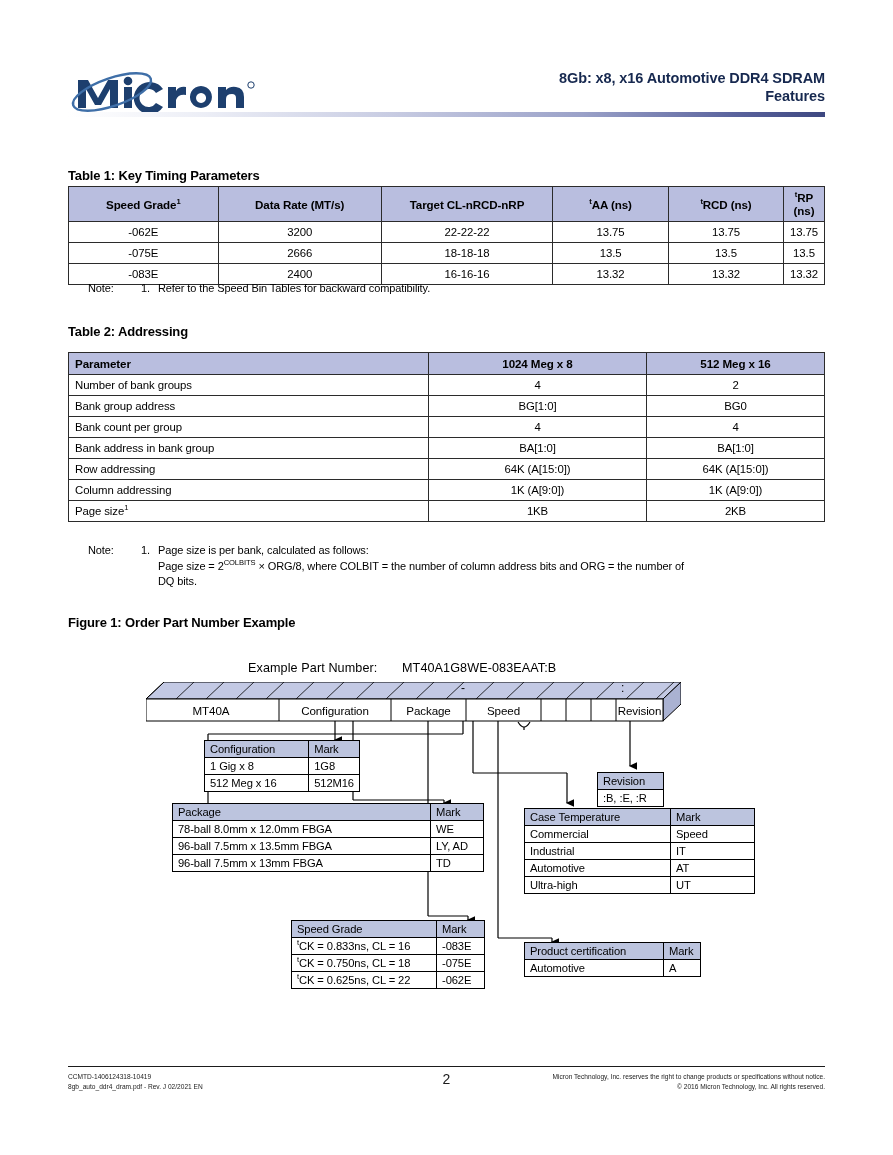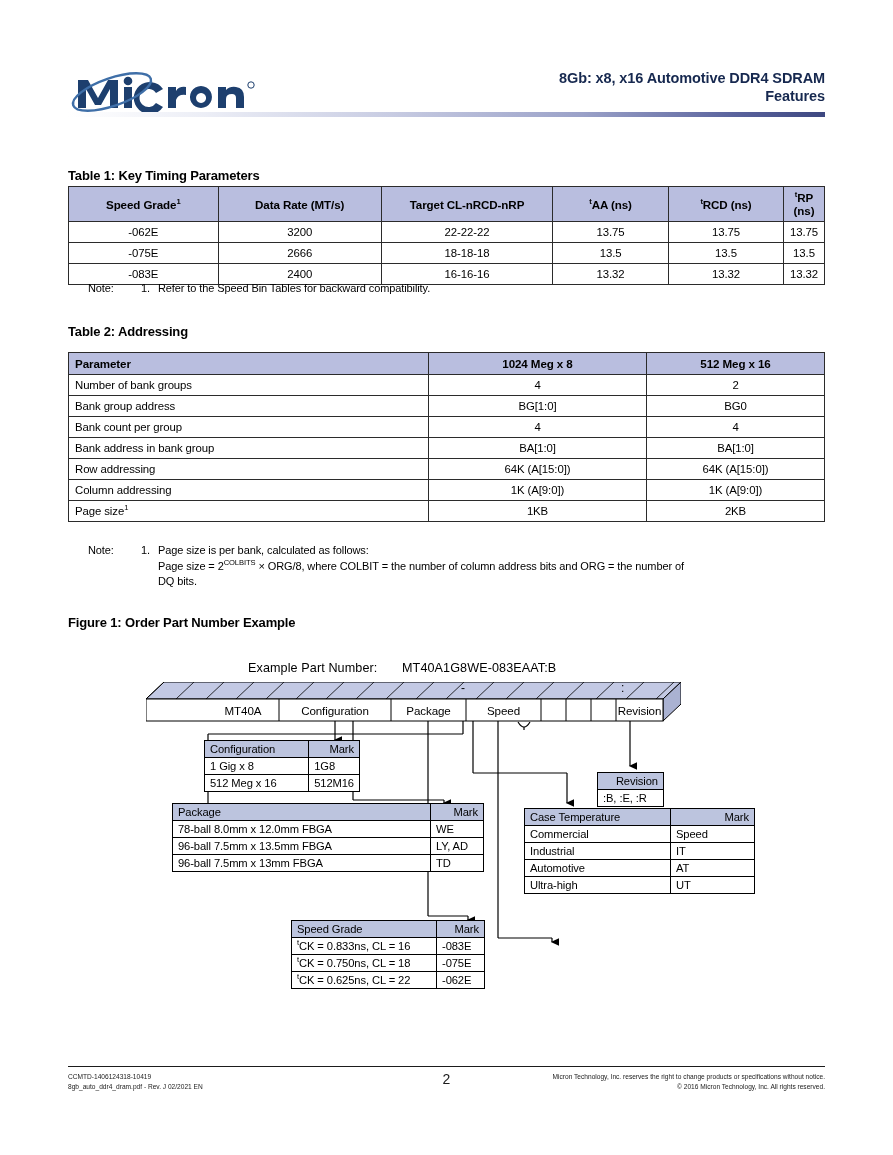--- a/index.html
+++ b/index.html
@@ -74,21 +74,21 @@
 
   
   table.figtbl{
     position:absolute;border-collapse:collapse;font-size:11.2px;color:#000;
     background:#fff;
   }
   table.figtbl th{
     background:#bcc4de;border:1px solid #000;font-weight:normal;
     padding:2px 5px;text-align:left;font-size:11.2px;letter-spacing:-0.1px;
   }
-  table.figtbl th.c{text-align:right;}
+  table.figtbl th.c{text-align:left;}
   table.figtbl td{
     border:1px solid #000;padding:2px 5px;text-align:left;
     font-size:11.2px;letter-spacing:-0.1px;
   }
   table.figtbl td.c{text-align:left;}
 
   
   .connectors{position:absolute;left:0;top:0;width:757px;height:370px;
               pointer-events:none;}
 
@@ -289,21 +289,21 @@
           <line x1="395" y1="17" x2="395" y2="39"></line>
           <line x1="420" y1="17" x2="420" y2="39"></line>
           <line x1="445" y1="17" x2="445" y2="39"></line>
           <line x1="470" y1="17" x2="470" y2="39"></line>
         </g>
       </svg>
 
       <div style="position:absolute;left:315px;top:-1px;font-size:12px;">-</div>
       <div style="position:absolute;left:475px;top:-1px;font-size:12px;">:</div>
 
-      <div class="pncell" style="left:0;width:130px;padding-left:32px;">MT40A</div>
+      <div class="pncell" style="left:0;width:130px;">MT40A</div>
       <div class="pncell" style="left:133px;width:112px;">Configuration</div>
       <div class="pncell" style="left:245px;width:75px;">Package</div>
       <div class="pncell" style="left:320px;width:75px;">Speed</div>
       <div class="pncell" style="left:395px;width:25px;"></div>
       <div class="pncell" style="left:420px;width:25px;"></div>
       <div class="pncell" style="left:445px;width:25px;"></div>
       <div class="pncell" style="left:470px;width:47px;">Revision</div>
     </div>
 
     <svg class="connectors">
@@ -430,20 +430,32 @@
         <td>Automotive</td>
         <td class="c">AT</td>
       </tr>
       <tr>
         <td>Ultra-high</td>
         <td class="c">UT</td>
       </tr>
     </tbody>
       </table>
 
+    <table class="figtbl" style="left:456px;top:294px;width:177px;">
+      <tbody>
+          <tr>
+        <th style="width:128px;">Product certification</th>
+        <th class="c">Mark</th>
+      </tr>
+      <tr>
+        <td>Automotive</td>
+        <td class="c">A</td>
+      </tr>
+    </tbody>
+      </table>
 
   </div>
 
   <div class="footer">
     <div class="foot-rule"></div>
     <div class="foot-left">
       <div>CCMTD-1406124318-10419</div>
       <div>8gb_auto_ddr4_dram.pdf - Rev. J 02/2021 EN</div>
     </div>
     <div class="foot-page">2</div>

